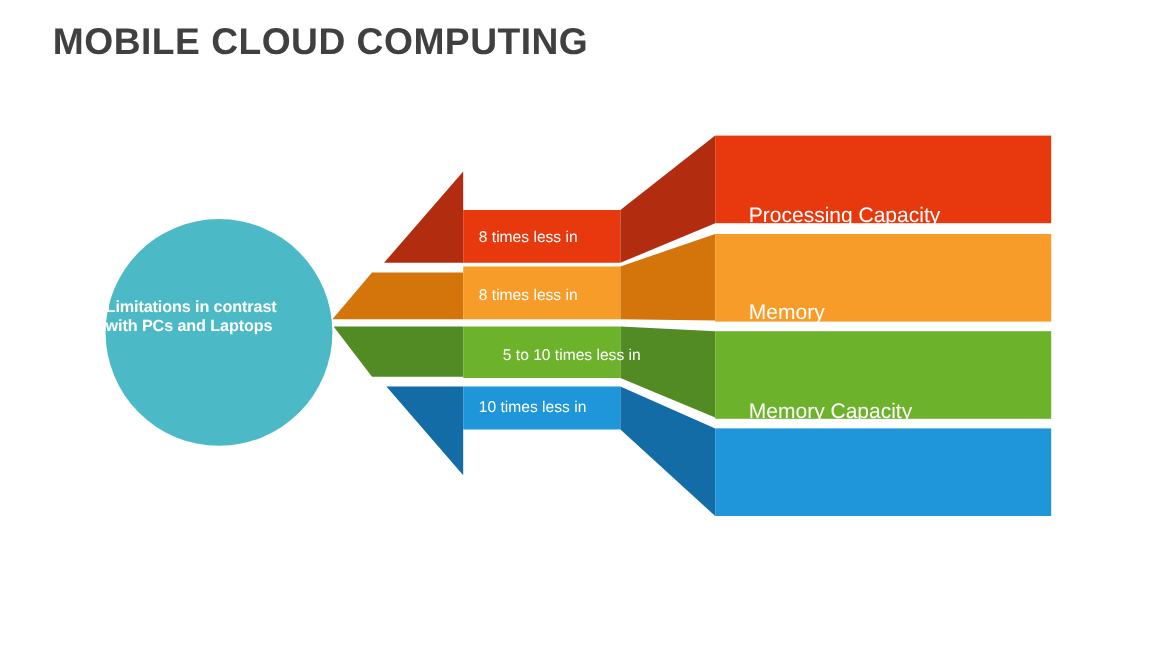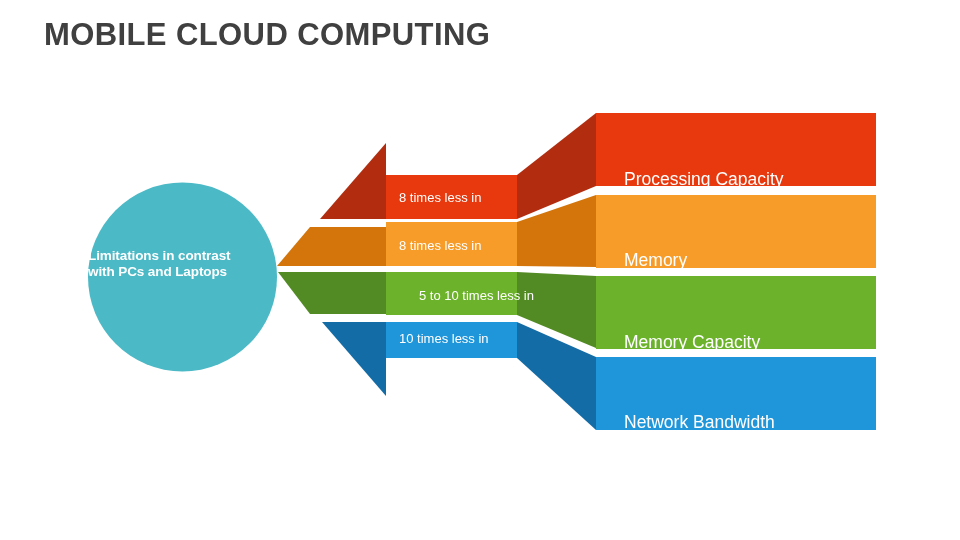--- a/index.html
+++ b/index.html
@@ -134,15 +134,14 @@
   <div class="overlay-text step-label" style="left:389px; top:288px;margin-left:30px;">5 to 10 times less in</div>
 
   <div class="overlay-text step-label" style="left:399px; top:331px;">10 times less in</div>
 
   <div class="overlay-text bar-label" style="top:141px;">Processing Capacity</div>
 
   <div class="overlay-text bar-label" style="top:222px;">Memory</div>
 
   <div class="overlay-text bar-label" style="top:304px;">Memory Capacity</div>
 
-  <div class="overlay-text bar-label" style="top:384px;">Network Bandwidth</div>
 
 </div>
 
 </body></html>

